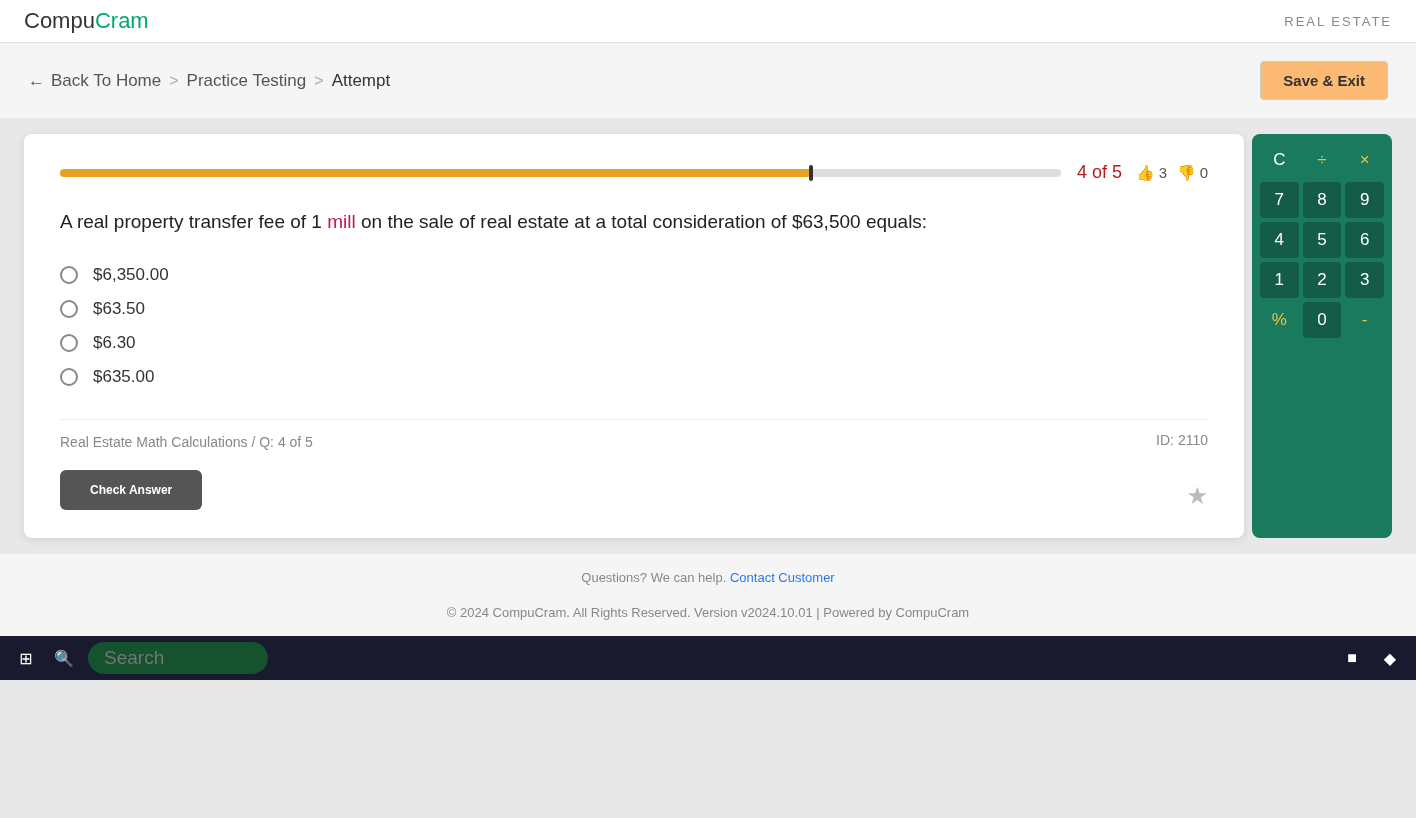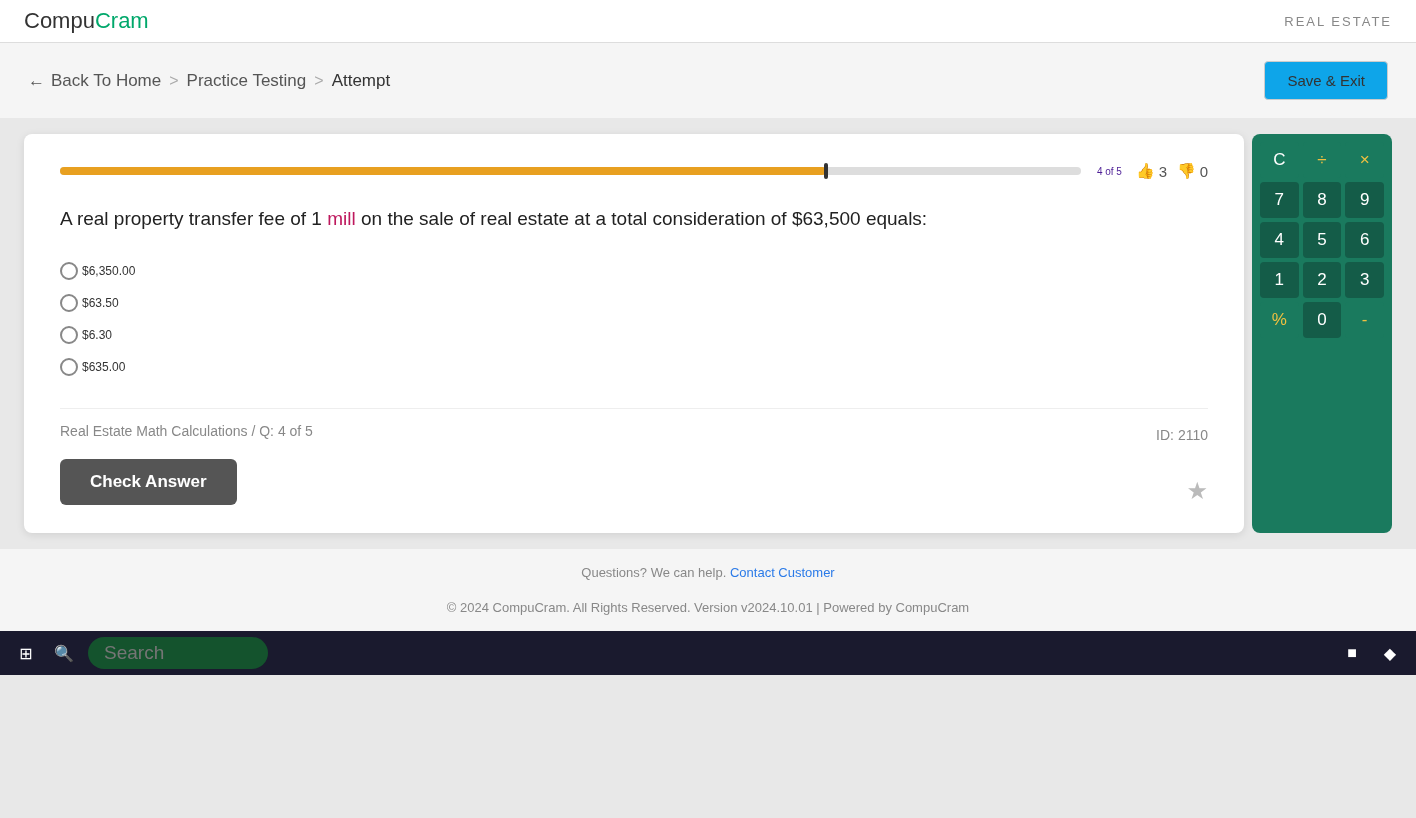--- a/index.html
+++ b/index.html
@@ -63,28 +63,28 @@
     .breadcrumb .crumb {
       color: #555;
       font-size: 17px;
       font-weight: 500;
     }
     .breadcrumb .crumb-active {
       color: #333;
       font-size: 17px;
     }
     .save-exit-btn {
-      background: #0ea5e9;
+      background: #fdba74;
       border: 1px solid #ccc;
       border-radius: 4px;
       padding: 10px 22px;
       font-size: 15px;
       cursor: pointer;
       color: #333;
-      font-weight: 400;
+      font-weight: 700;
     }
 
     
     .main-content {
       display: flex;
       padding: 16px 24px;
       gap: 0;
       position: relative;
     }
 
@@ -131,22 +131,22 @@
     }
     .progress-info {
       display: flex;
       align-items: center;
       gap: 14px;
       font-size: 15px;
       color: #555;
       white-space: nowrap;
     }
     .progress-count {
-      font-size: 10px;
-      color: #4c1d95;
+      font-size: 18px;
+      color: #b91c1c;
     }
     .thumbs {
       display: flex;
       align-items: center;
       gap: 10px;
     }
     .thumb-up {
       color: #555;
       font-size: 15px;
       display: flex;
@@ -177,22 +177,22 @@
     
     .answer-options {
       display: flex;
       flex-direction: column;
       gap: 14px;
       margin-bottom: 32px;
     }
     .answer-option {
       display: flex;
       align-items: center;
-      gap: 4px;
-      font-size: 12px;
+      gap: 15px;
+      font-size: 17px;
       color: #333;
       cursor: pointer;
     }
     .radio-circle {
       width: 18px;
       height: 18px;
       border: 2px solid #888;
       border-radius: 50%;
       flex-shrink: 0;
       display: inline-block;
@@ -207,21 +207,21 @@
       padding-top: 14px;
     }
 
     
     .check-answer-btn {
       background: #555;
       color: #fff;
       border: none;
       border-radius: 6px;
       padding: 13px 30px;
-      font-size: 17px;
+      font-size: 12px;
       cursor: pointer;
       font-weight: 600;
     }
 
     
     .question-id {
       position: absolute;
       bottom: 90px;
       right: 36px;
       font-size: 14px;

